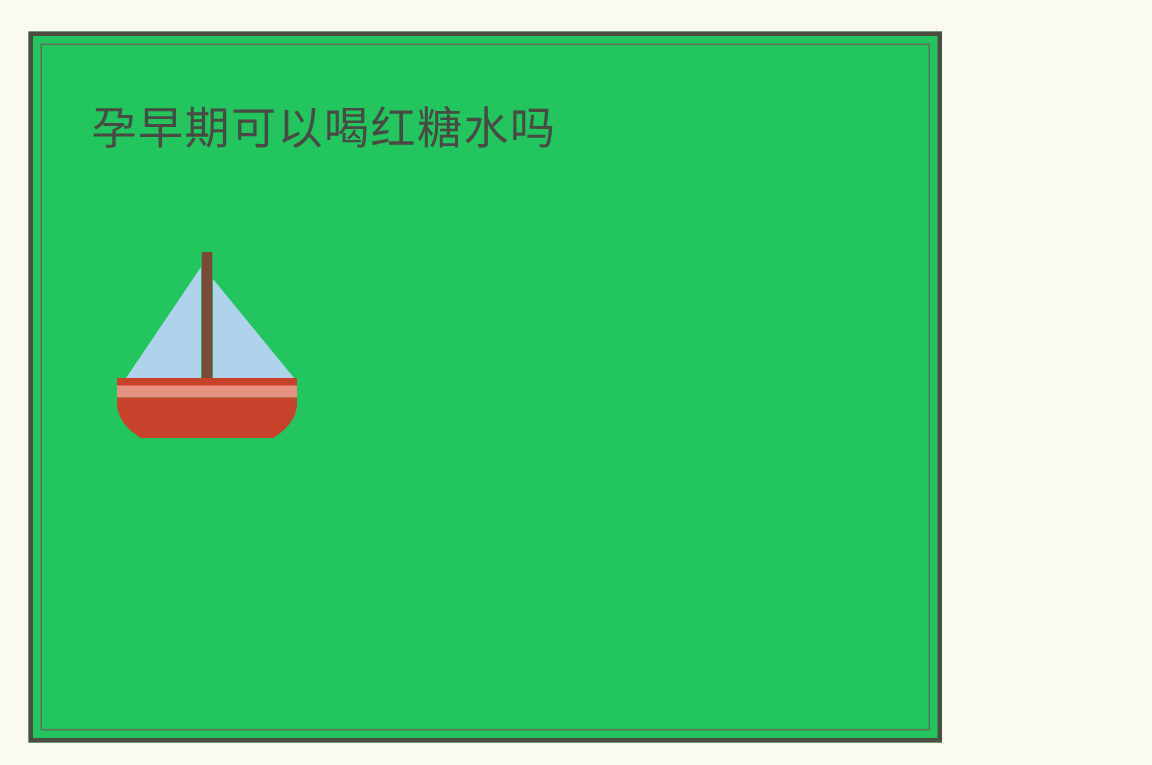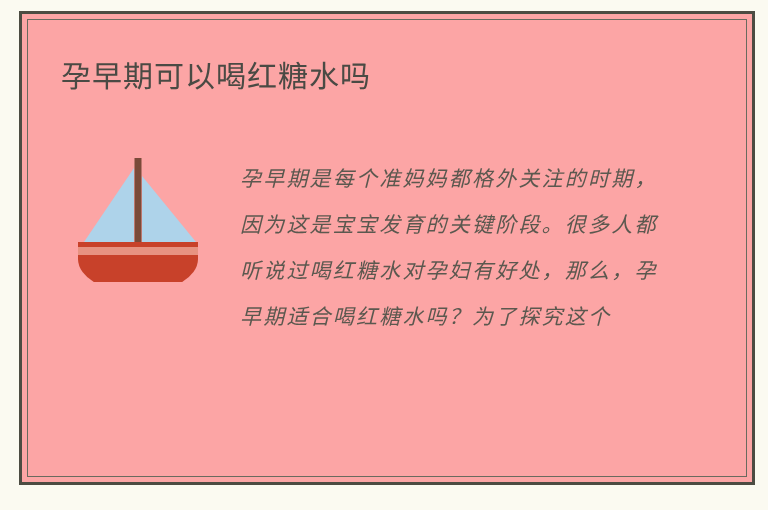--- a/index.html
+++ b/index.html
@@ -12,25 +12,25 @@
     height: 510px;
     background: #fbfaf1;
     font-family: "Liberation Sans", "DejaVu Sans", sans-serif;
     overflow: hidden;
   }
 
   
   .card {
     position: absolute;
     left: 19px;
-    top: 11px;
-    width: 736px;
+    top: 21px;
+    width: 609px;
     height: 474px;
     box-sizing: border-box;
-    background: #fca5a5;
+    background: #22c55e;
     border: 3px solid #4c4c42;
   }
   .card-inner-rule {
     position: absolute;
     left: 5px;
     top: 5px;
     right: 5px;
     bottom: 5px;
     box-sizing: border-box;
     border: 1px solid #6a6a5e;
@@ -113,16 +113,15 @@
         <rect x="62.5" y="8" width="7" height="90" fill="#7a4a39"></rect>
 
         <rect x="6" y="96" width="120" height="9" fill="#e79281"></rect>
 
         <path d="M6 105 L126 105 L126 109 A60 34 0 0 1 6 109 Z" fill="#c8412a"></path>
 
         <rect x="6" y="92" width="120" height="5" fill="#c8412a"></rect>
       </svg>
     </div>
 
-    <p class="body-text">孕早期是每个准妈妈都格外关注的时期，因为这是宝宝发育的关键阶段。很多人都听说过喝红糖水对孕妇有好处，那么，孕早期适合喝红糖水吗？为了探究这个</p>
 
   </div>
 </div>
 
 </body></html>

